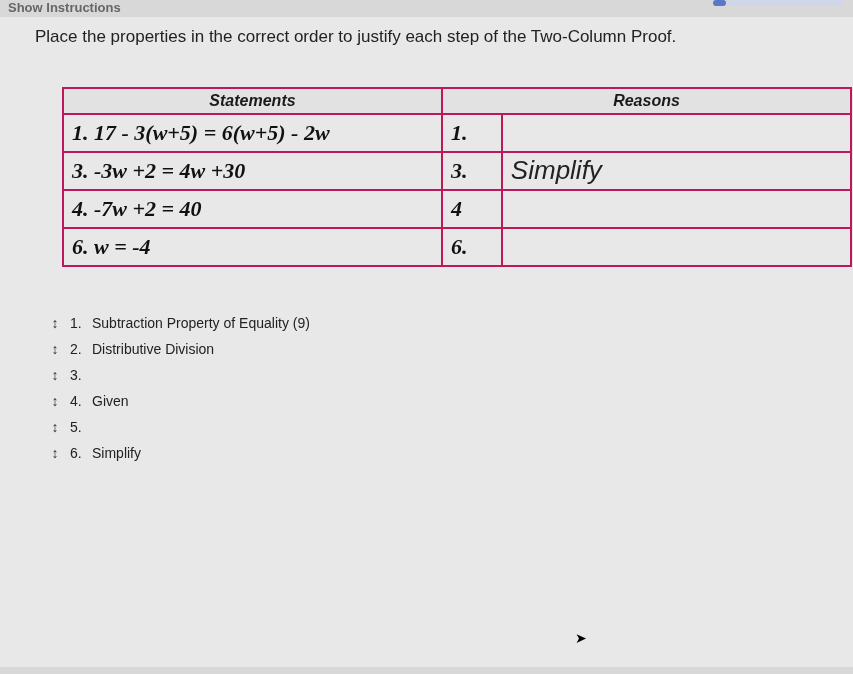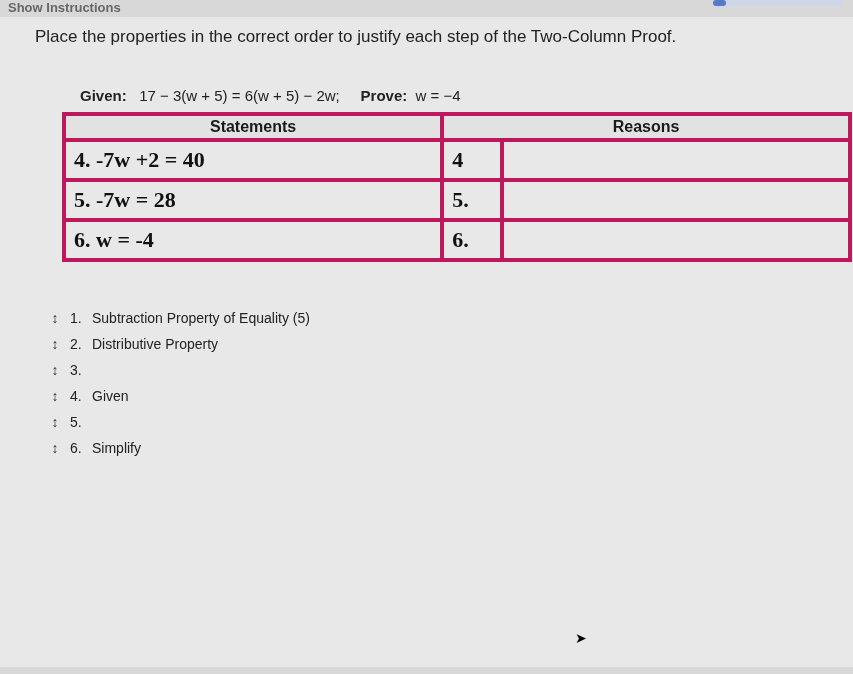--- a/index.html
+++ b/index.html
@@ -33,24 +33,25 @@
       margin: 0 0 8px 60px;
       color: #222;
     }
     .given-prove b { font-weight: bold; }
     .proof-table {
       border-collapse: collapse;
       margin: 0 0 0 42px;
       width: 790px;
     }
     .proof-table th, .proof-table td {
-      border: 4px solid #be185d;
+      border: 2px solid #be185d;
       padding: 2px 8px;
       text-align: left;
       vertical-align: middle;
+      font-style: italic;
     }
     .proof-table th {
       font-weight: bold;
       text-align: center;
       font-size: 16px;
       height: 26px;
       background: #e2e2e2;
     }
     .col-stmt { width: 380px; }
     .col-num { width: 60px; margin-left: 48px; }
@@ -116,61 +117,60 @@
 <div class="progress-track">
   <div class="progress-fill"></div>
 </div>
 
 <div class="top-cut">Show Instructions</div>
 
 <div class="page">
 
   <p class="instruction">Place the properties in the correct order to justify each step of the Two-Column Proof.</p>
 
-  <p class="given-prove">
-    <b>Given:</b>&nbsp;&nbsp;
-    <span>17 − 3(w + 5) = 6(w + 5) − 2w;</span>&nbsp;&nbsp;&nbsp;&nbsp;
-    <b>Prove:</b>&nbsp;
-    <span>w = −4</span>
-  </p>
 
   <table class="proof-table">
     <tbody>
         <tr>
       <th class="col-stmt">Statements</th>
       <th class="col-num" colspan="2">Reasons</th>
     </tr>
     <tr>
-      <td class="col-stmt hand">4. -7w +2 = 40</td>
-      <td class="col-num hand">4</td>
+      <td class="col-stmt hand">1. 17 - 3(w+5) = 6(w+5) - 2w</td>
+      <td class="col-num hand">1.</td>
       <td class="col-reason"></td>
     </tr>
     <tr>
-      <td class="col-stmt hand">5. -7w = 28</td>
-      <td class="col-num hand">5.</td>
+      <td class="col-stmt hand">3. -3w +2 = 4w +30</td>
+      <td class="col-num hand">3.</td>
+      <td class="col-reason reason-typed">Simplify</td>
+    </tr>
+    <tr>
+      <td class="col-stmt hand">4. -7w +2 = 40</td>
+      <td class="col-num hand">4</td>
       <td class="col-reason"></td>
     </tr>
     <tr>
       <td class="col-stmt hand">6. w = -4</td>
       <td class="col-num hand">6.</td>
       <td class="col-reason"></td>
     </tr>
   </tbody>
     </table>
 
   <div class="answer-list">
     <div class="answer-item">
       <span class="drag-icon">↕</span>
       <span class="answer-num">1.</span>
-      <span>Subtraction Property of Equality (5)</span>
+      <span>Subtraction Property of Equality (9)</span>
     </div>
     <div class="answer-item">
       <span class="drag-icon">↕</span>
       <span class="answer-num">2.</span>
-      <span>Distributive Property</span>
+      <span>Distributive Division</span>
     </div>
     <div class="answer-item">
       <span class="drag-icon">↕</span>
       <span class="answer-num">3.</span>
     </div>
     <div class="answer-item">
       <span class="drag-icon">↕</span>
       <span class="answer-num">4.</span>
       <span>Given</span>
     </div>

